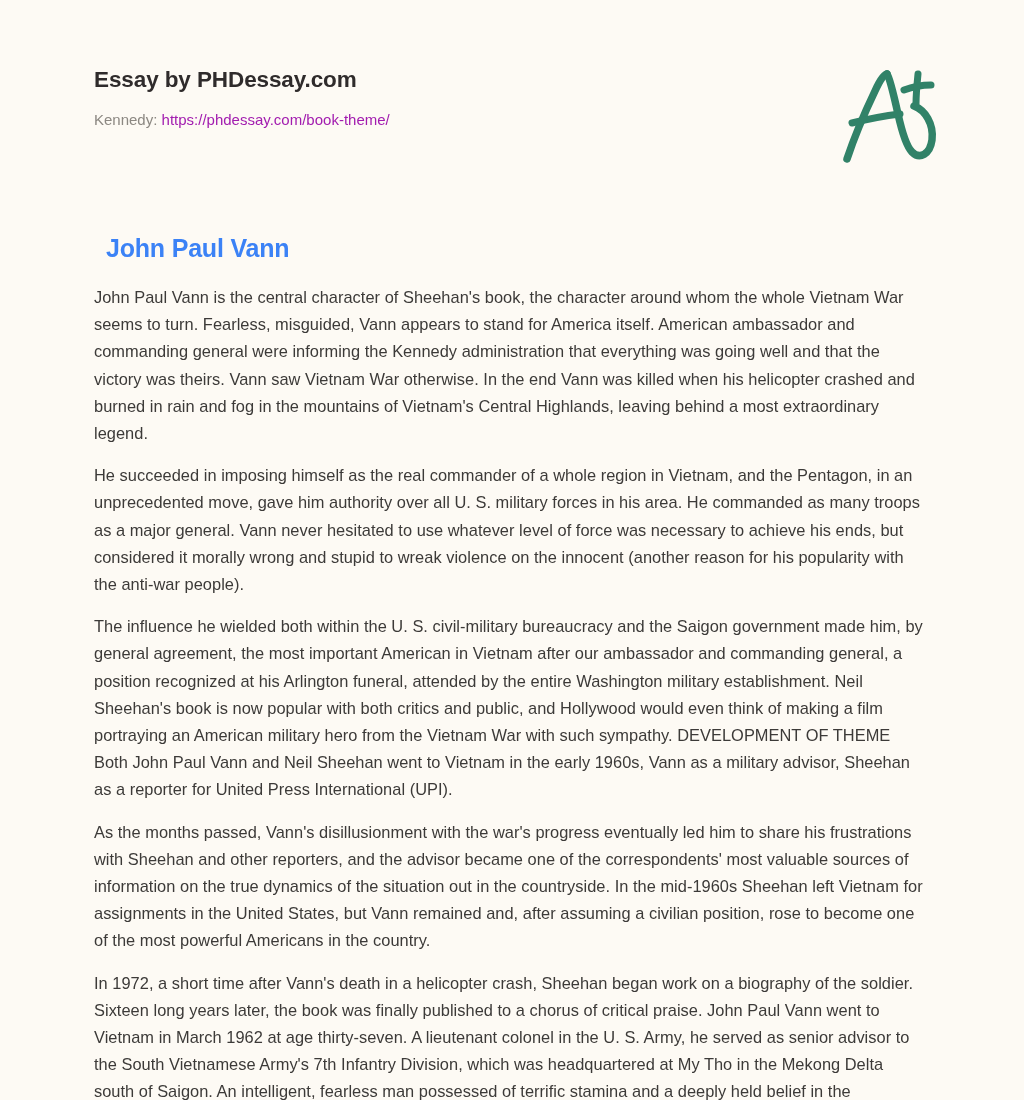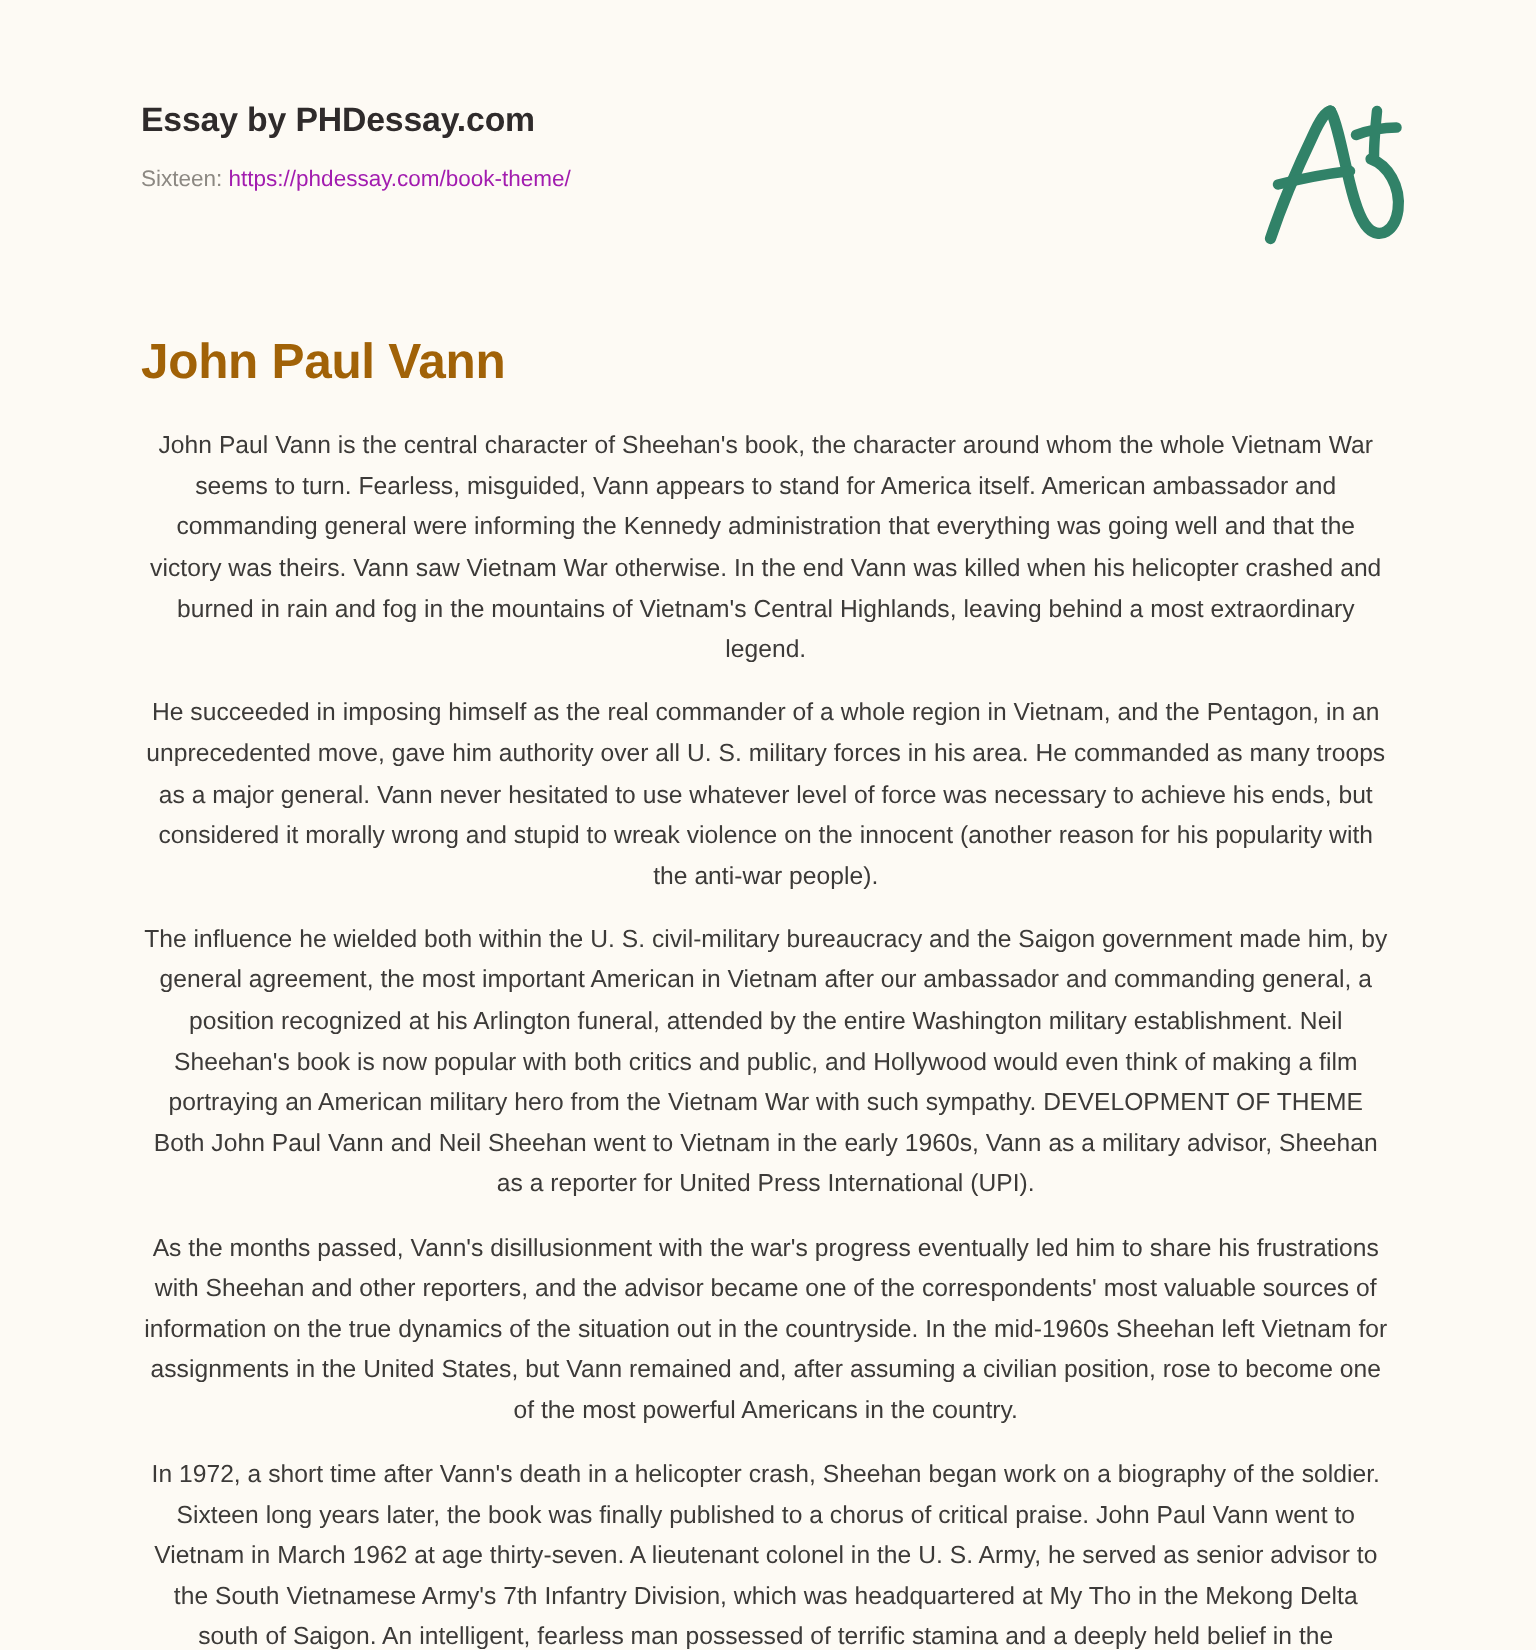--- a/index.html
+++ b/index.html
@@ -65,56 +65,56 @@
     display: block;
     width: 120px;
     height: 120px;
   }
 
   
   .doc-title {
     position: absolute;
     left: 94px;
     top: 221px;
-    font-size: 33px;
+    font-size: 25px;
     font-weight: bold;
-    color: #a16207;
+    color: #3b82f6;
     letter-spacing: -0.2px;
-    margin: 0;
+    margin: 12px;
     line-height: 1.2;
   }
 
   
   .body-copy {
     position: absolute;
     left: 94px;
     top: 284px;
     width: 833px;
   }
   .body-copy p {
     margin: 0 0 15px 0;
     font-size: 16.4px;
     line-height: 27.2px;
     color: #3c3a38;
-    text-align: center;
+    text-align: left;
     letter-spacing: 0.03px;
   }
   .body-copy p:last-child {
     margin-bottom: 0;
   }
 </style>
 </head>
 <body>
 
 <div class="page">
 
   <div class="header">
     <div class="brand-line">Essay by PHDessay.com</div>
     <div class="source-line">
-      <span class="source-label">Sixteen:</span>
+      <span class="source-label">Kennedy:</span>
       <a class="source-url" href="#">https://phdessay.com/book-theme/</a>
     </div>
   </div>
 
   <div class="logo">
     <svg viewBox="0 0 120 120" xmlns="http://www.w3.org/2000/svg">
       <g fill="none" stroke="#318268" stroke-linecap="round" stroke-linejoin="round">
 
         <path d="M17 107 C 23 89, 34 62, 45 39 C 50 28, 54 22, 57 22" stroke-width="7.5"></path>
 

